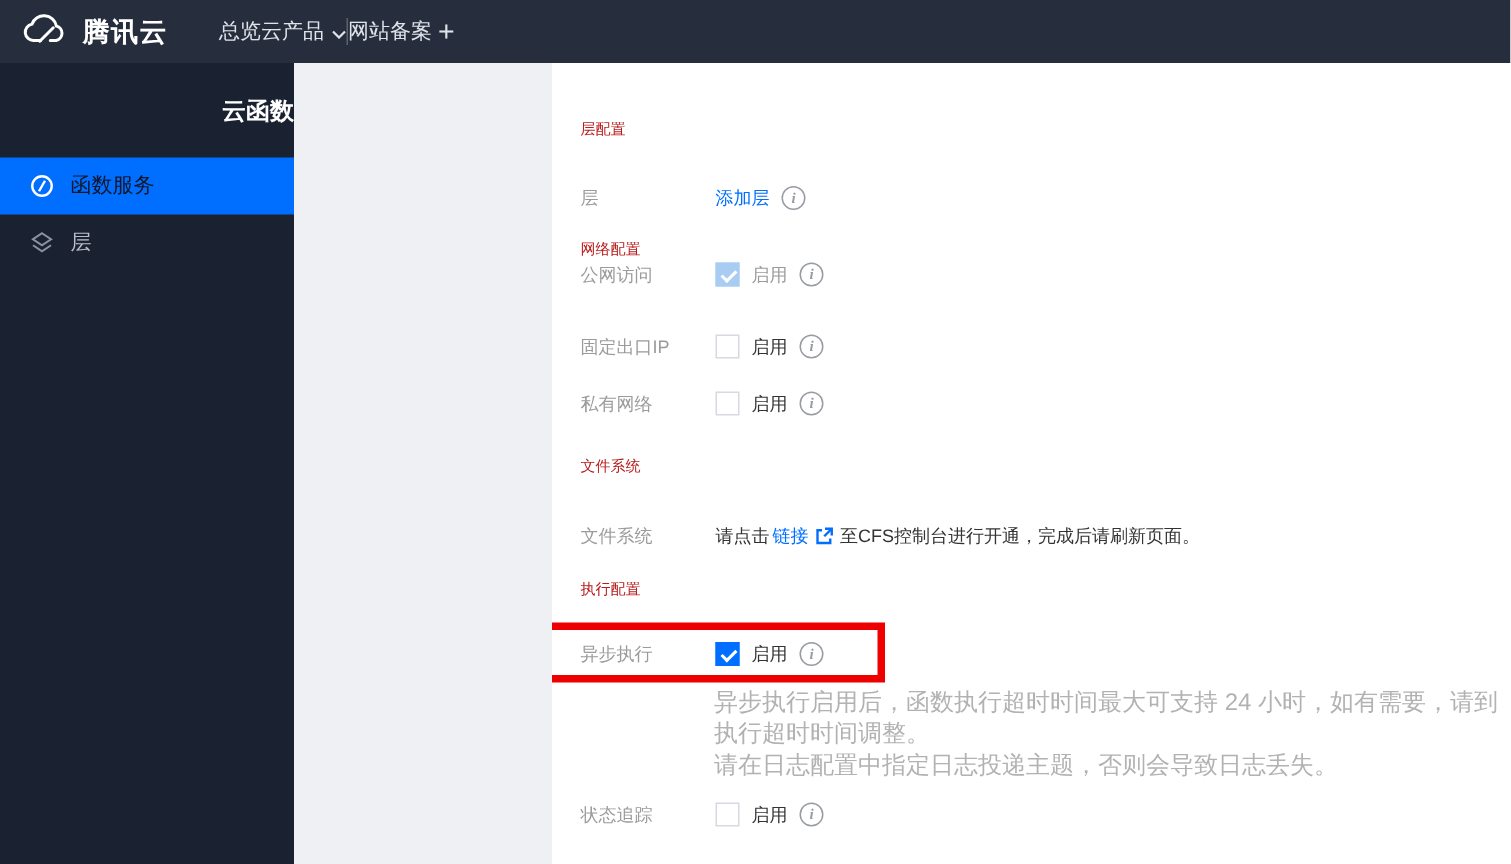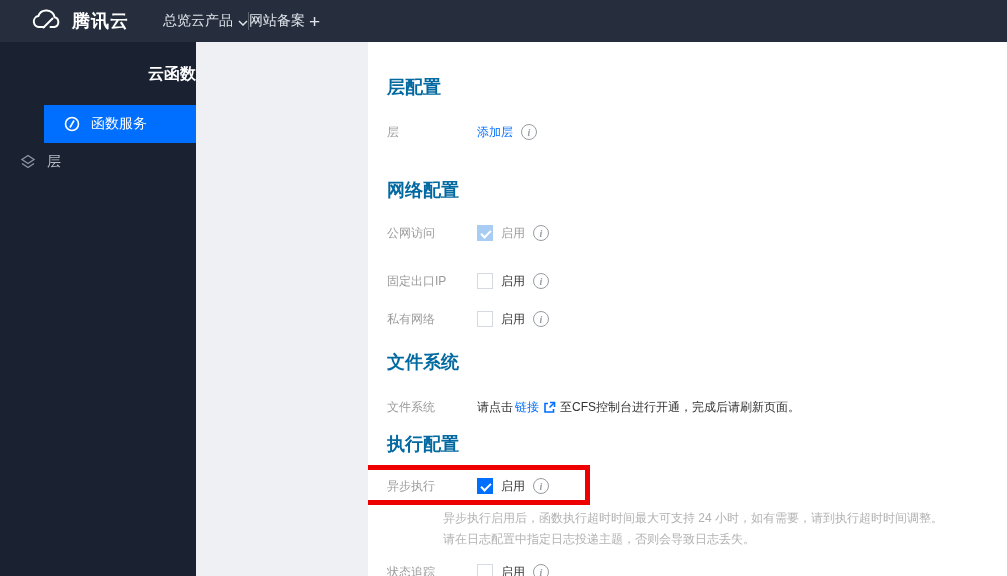--- a/index.html
+++ b/index.html
@@ -1,48 +1,48 @@
 <!DOCTYPE html>
 <html><head>
 <meta charset="utf-8">
 <style>
   * { margin:0; padding:0; box-sizing:border-box; }
   html,body { width:1007px; height:576px; overflow:hidden; }
   body { font-family:"Liberation Sans","DejaVu Sans",sans-serif; background:#fff; position:relative; }
 
   
   .topbar { position:absolute; top:0; left:0; width:1007px; height:42px;
-            background:#262e3d; display:flex; align-items:center;padding-left:17px; }
+            background:#262e3d; display:flex; align-items:center; }
   .logo-wrap { display:flex; align-items:center; margin-left:14px; cursor:pointer; }
   .logo-wrap svg { display:block; }
   .brand { color:#fff; font-size:18px; font-weight:bold; margin-left:9px; letter-spacing:1px; }
   .topnav { display:flex; align-items:center; margin-left:34px; }
   .topnav .nav-item { color:#dfe3ea; font-size:14px; cursor:pointer; display:flex; align-items:center; gap:5px; }
   .nav-divider { width:1px; height:18px; background:rgba(255,255,255,.25); }
   .plus-btn { color:#dfe3ea; font-size:19px; cursor:pointer; line-height:1; padding:0 4px; }
 
   
   .sidebar { position:absolute; top:42px; left:0; width:196px; bottom:0; background:#1a2130;text-align:right; }
   .sidebar-title { color:#fff; font-size:16px; font-weight:bold; padding:22px 0 0 20px; }
   .side-items { margin-top:20px; }
   .side-item { height:38px; display:flex; align-items:center; padding-left:20px; gap:11px;
                color:#b9bfc9; font-size:14px; cursor:pointer; }
   .side-item .sicon { width:16px; height:16px; display:inline-flex; align-items:center; justify-content:center; }
   .side-item svg { stroke:#8a93a3; fill:none; }
   .side-item svg .filled { fill:#8a93a3; stroke:none; }
-  .side-item.selected { background:#006eff; color:#ffffff;margin-left:44px; }
+  .side-item.selected { background:#006eff; color:#0f172a; }
   .side-item.selected svg { stroke:#fff; }
 
   
   .gray-panel { position:absolute; top:42px; left:196px; width:172px; bottom:0; background:#eef0f4; }
 
   
   .main { position:absolute; top:42px; left:368px; right:0; bottom:0; background:#fff;
           padding-left:19px; overflow:hidden; }
-  .sec-heading { font-size:18px; font-weight:bold; color:#0369a1; line-height:16px; }
+  .sec-heading { font-size:10px; font-weight:normal; color:#b91c1c; line-height:16px; }
   .form-row { display:flex; align-items:center; line-height:17px; }
   .row-label { width:90px; flex-shrink:0; color:#9b9b9b; font-size:12px; }
   .row-ctrl { display:flex; gap:8px; font-size:12px; color:#333; }
   .link { color:#006eff; cursor:pointer; }
 
   
   .cbx { width:16px; height:16px; border:1px solid #d5d9e0; background:#fff; position:relative;
          cursor:pointer; flex-shrink:0; }
   .cbx.checked { background:#006eff; border-color:#006eff; }
   .cbx.checked.disabled { background:#a9cdf2; border-color:#a9cdf2; cursor:default; }
@@ -51,29 +51,29 @@
   .row-disabled .enable-label { color:#9b9b9b; }
 
   
   .info { width:16px; height:16px; border:1px solid #979ba3; border-radius:50%; color:#979ba3;
           font-size:10px; font-style:italic; font-family:"Liberation Serif",serif; font-weight:bold;
           display:inline-flex; align-items:center; justify-content:center; cursor:pointer; flex-shrink:0; }
 
   
   #h-layer      { margin-top:37px; }
   #row-layer    { margin-top:29px; }
-  #h-network    { margin-top:41px; }
-  #row-public   { margin-top:27px; }
+  #h-network    { margin-top:18px; }
+  #row-public   { }
   #row-eip      { margin-top:31px; }
   #row-vpc      { margin-top:21px; }
   #h-fs         { margin-top:26px; }
   #row-fs       { margin-top:29px; }
   #h-exec       { margin-top:20px; }
   #row-async    { margin-top:26px; position:relative; }
-  .hint         { margin:13px 0 0 56px; color:#b2b2b2; font-size:12px; line-height:21px; }
+  .hint         { margin:13px 0 0 89px; color:#b2b2b2; font-size:16px; line-height:21px; }
   #row-trace    { margin-top:14px; }
 
   
   .red-box { position:absolute; left:-31px; top:-13px; width:234px; height:40px;
              border:5px solid #ee0000; pointer-events:none; }
 
   .fs-text { display:flex; align-items:center; gap:2px; font-size:12px; color:#333; }
   .ext-icon { display:inline-flex; margin:0 2px; }
 </style>
 </head>

